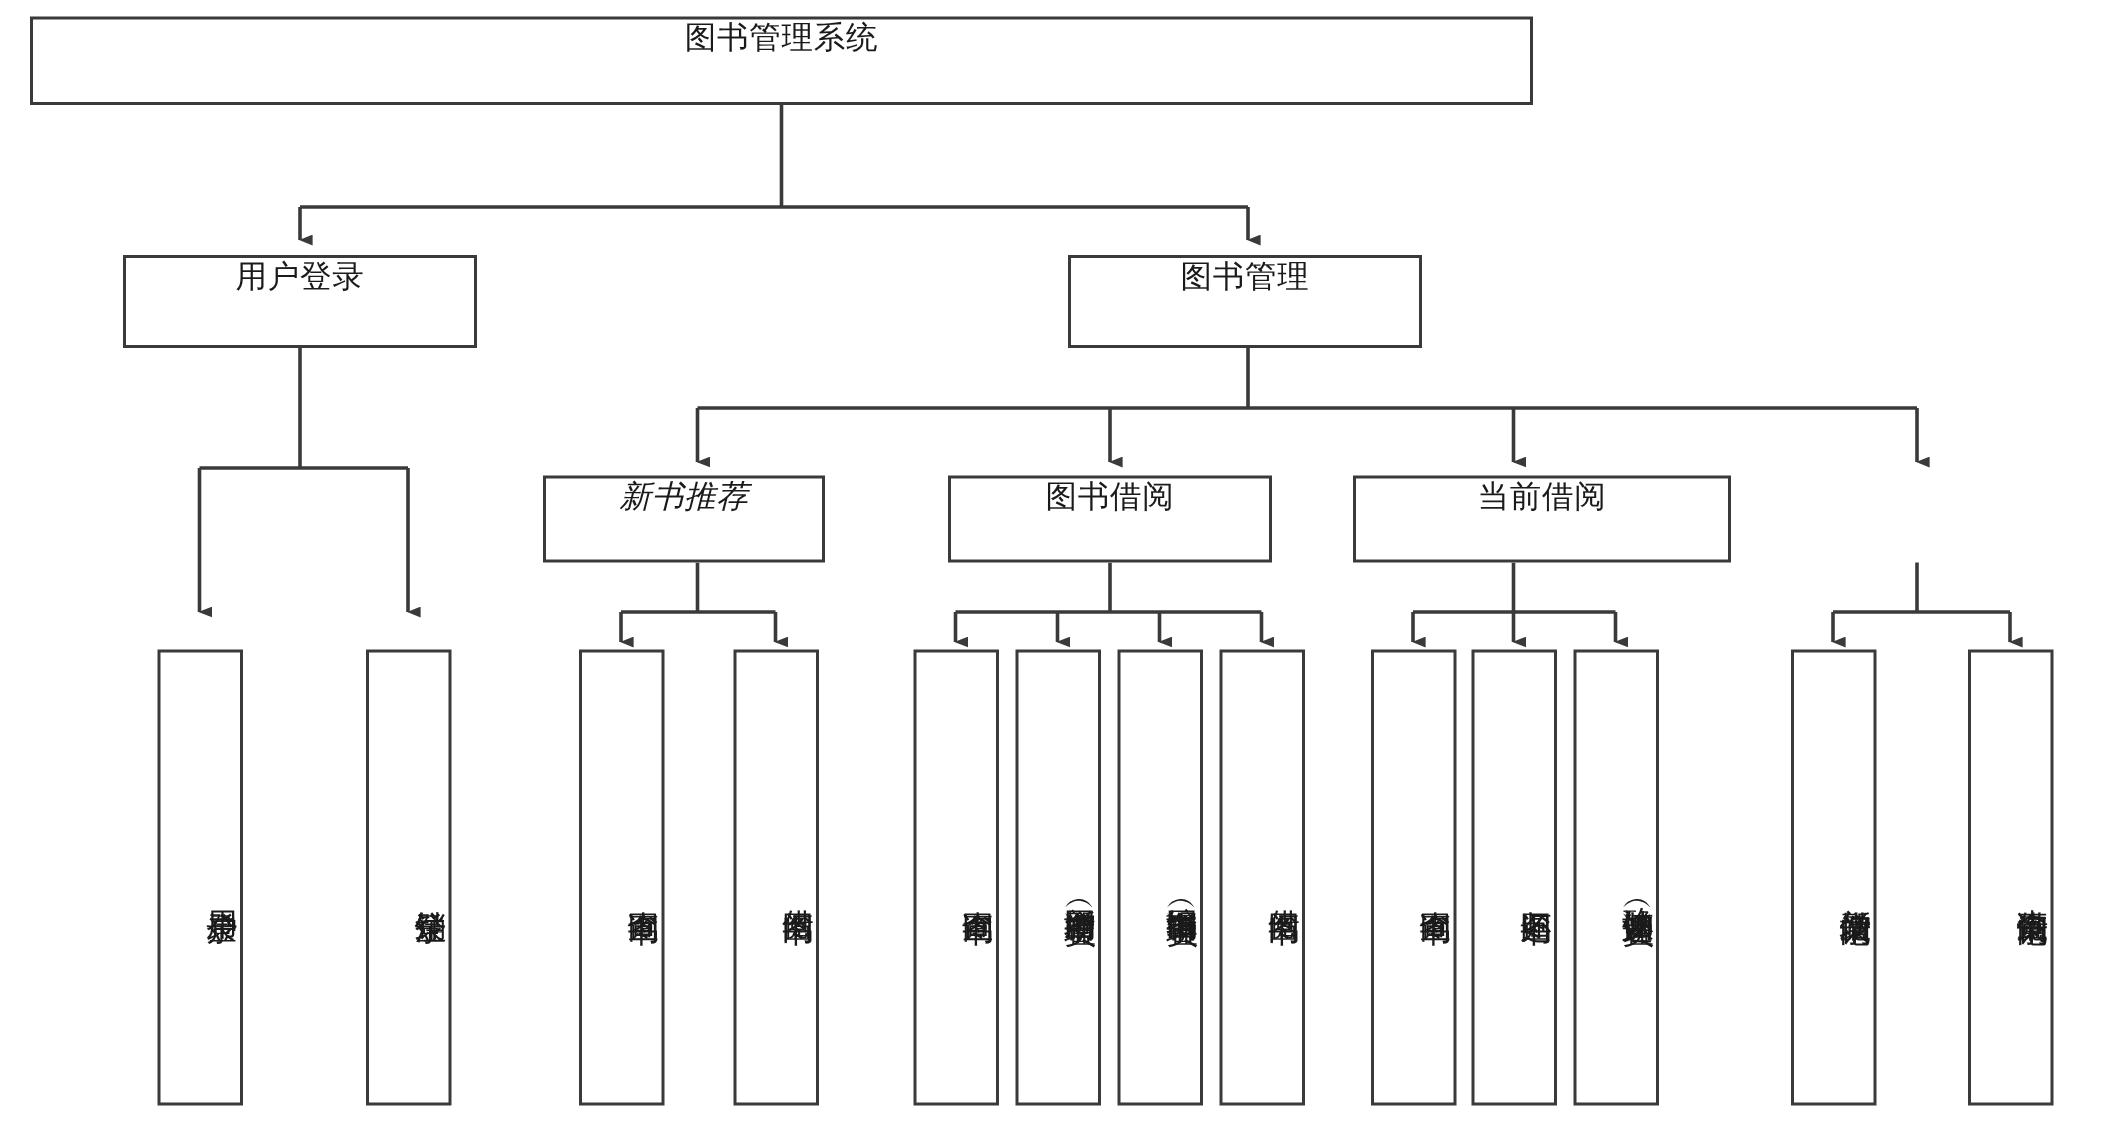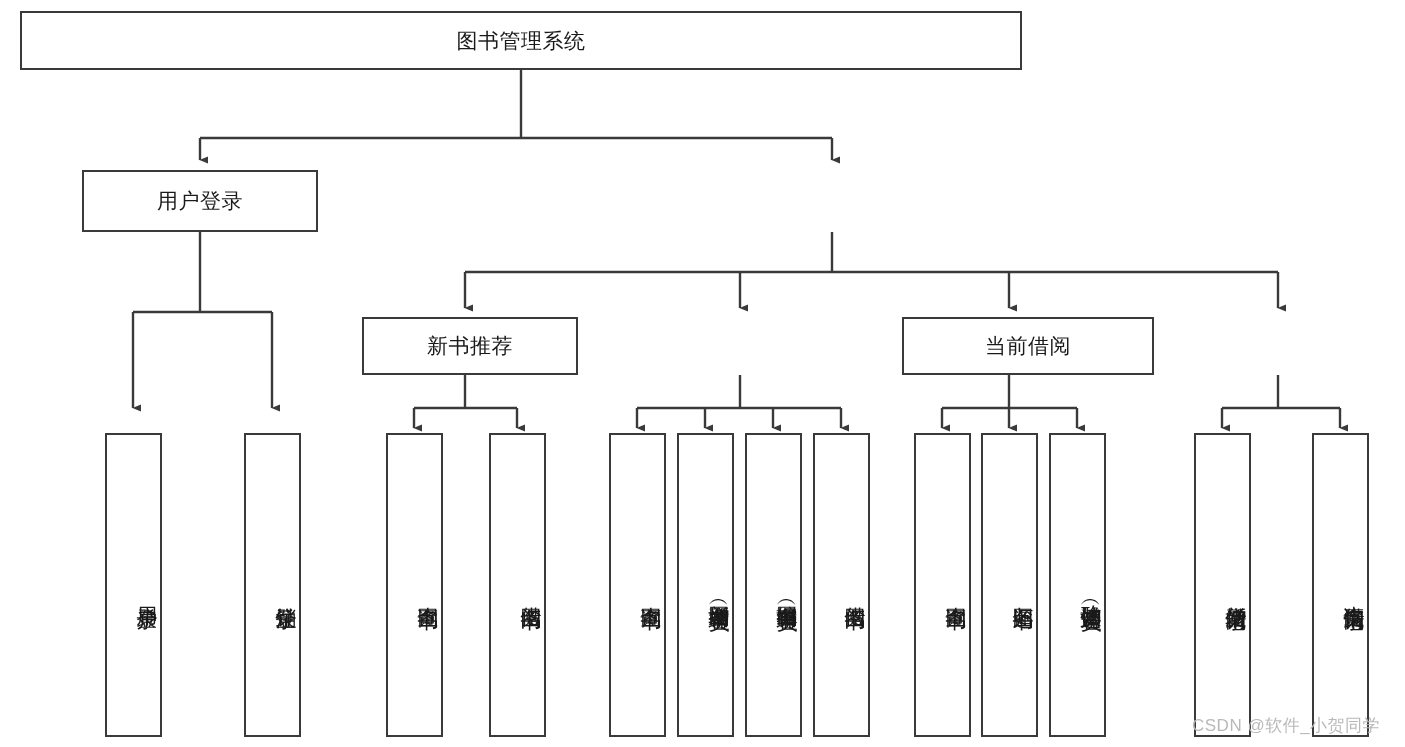--- a/index.html
+++ b/index.html
@@ -26,21 +26,21 @@
     width: 1405px;
     height: 747px;
     pointer-events: none;
   }
   .node {
     position: absolute;
     box-sizing: border-box;
     background: #ffffff;
     border: 2px solid #3a3a3a;
     display: flex;
-    align-items: center;
+    align-items: flex-start;
     justify-content: center;
     color: #1a1a1a;
   }
   .node.horiz {
     font-size: 21px;
     line-height: 1.2;
     letter-spacing: 0.5px;
   }
   .node.vert {
     writing-mode: vertical-rl;
@@ -124,23 +124,29 @@
     </g>
   </svg>
 
   <div class="node horiz" style="left:20px; top:11px; width:1002px; height:59px;">
     <span>图书管理系统</span>
   </div>
 
   <div class="node horiz" style="left:82px; top:170px; width:236px; height:62px;">
     <span>用户登录</span>
   </div>
+  <div class="node horiz" style="left:712px; top:170px; width:236px; height:62px;">
+    <span>图书管理</span>
+  </div>
 
-  <div class="node horiz" style="left:362px; top:317px; width:216px; height:58px;">
+  <div class="node horiz" style="left:362px; top:317px; width:188px; height:58px;font-style:italic;">
     <span>新书推荐</span>
+  </div>
+  <div class="node horiz" style="left:632px; top:317px; width:216px; height:58px;">
+    <span>图书借阅</span>
   </div>
   <div class="node horiz" style="left:902px; top:317px; width:252px; height:58px;">
     <span>当前借阅</span>
   </div>
 
   <div class="node vert" style="left:105px; top:433px; width:57px; height:304px;">
     <span class="vtext">用户登录</span>
   </div>
   <div class="node vert" style="left:244px; top:433px; width:57px; height:304px;">
     <span class="vtext">注销登录</span>
@@ -176,15 +182,14 @@
     <span class="vtext">确认归还（管理员）</span>
   </div>
 
   <div class="node vert" style="left:1194px; top:433px; width:57px; height:304px;">
     <span class="vtext">新增借阅记录</span>
   </div>
   <div class="node vert" style="left:1312px; top:433px; width:57px; height:304px;">
     <span class="vtext">查询借阅记录</span>
   </div>
 
-  <div class="watermark">CSDN @软件_小贺同学</div>
 
 </div>
 
 </body></html>

